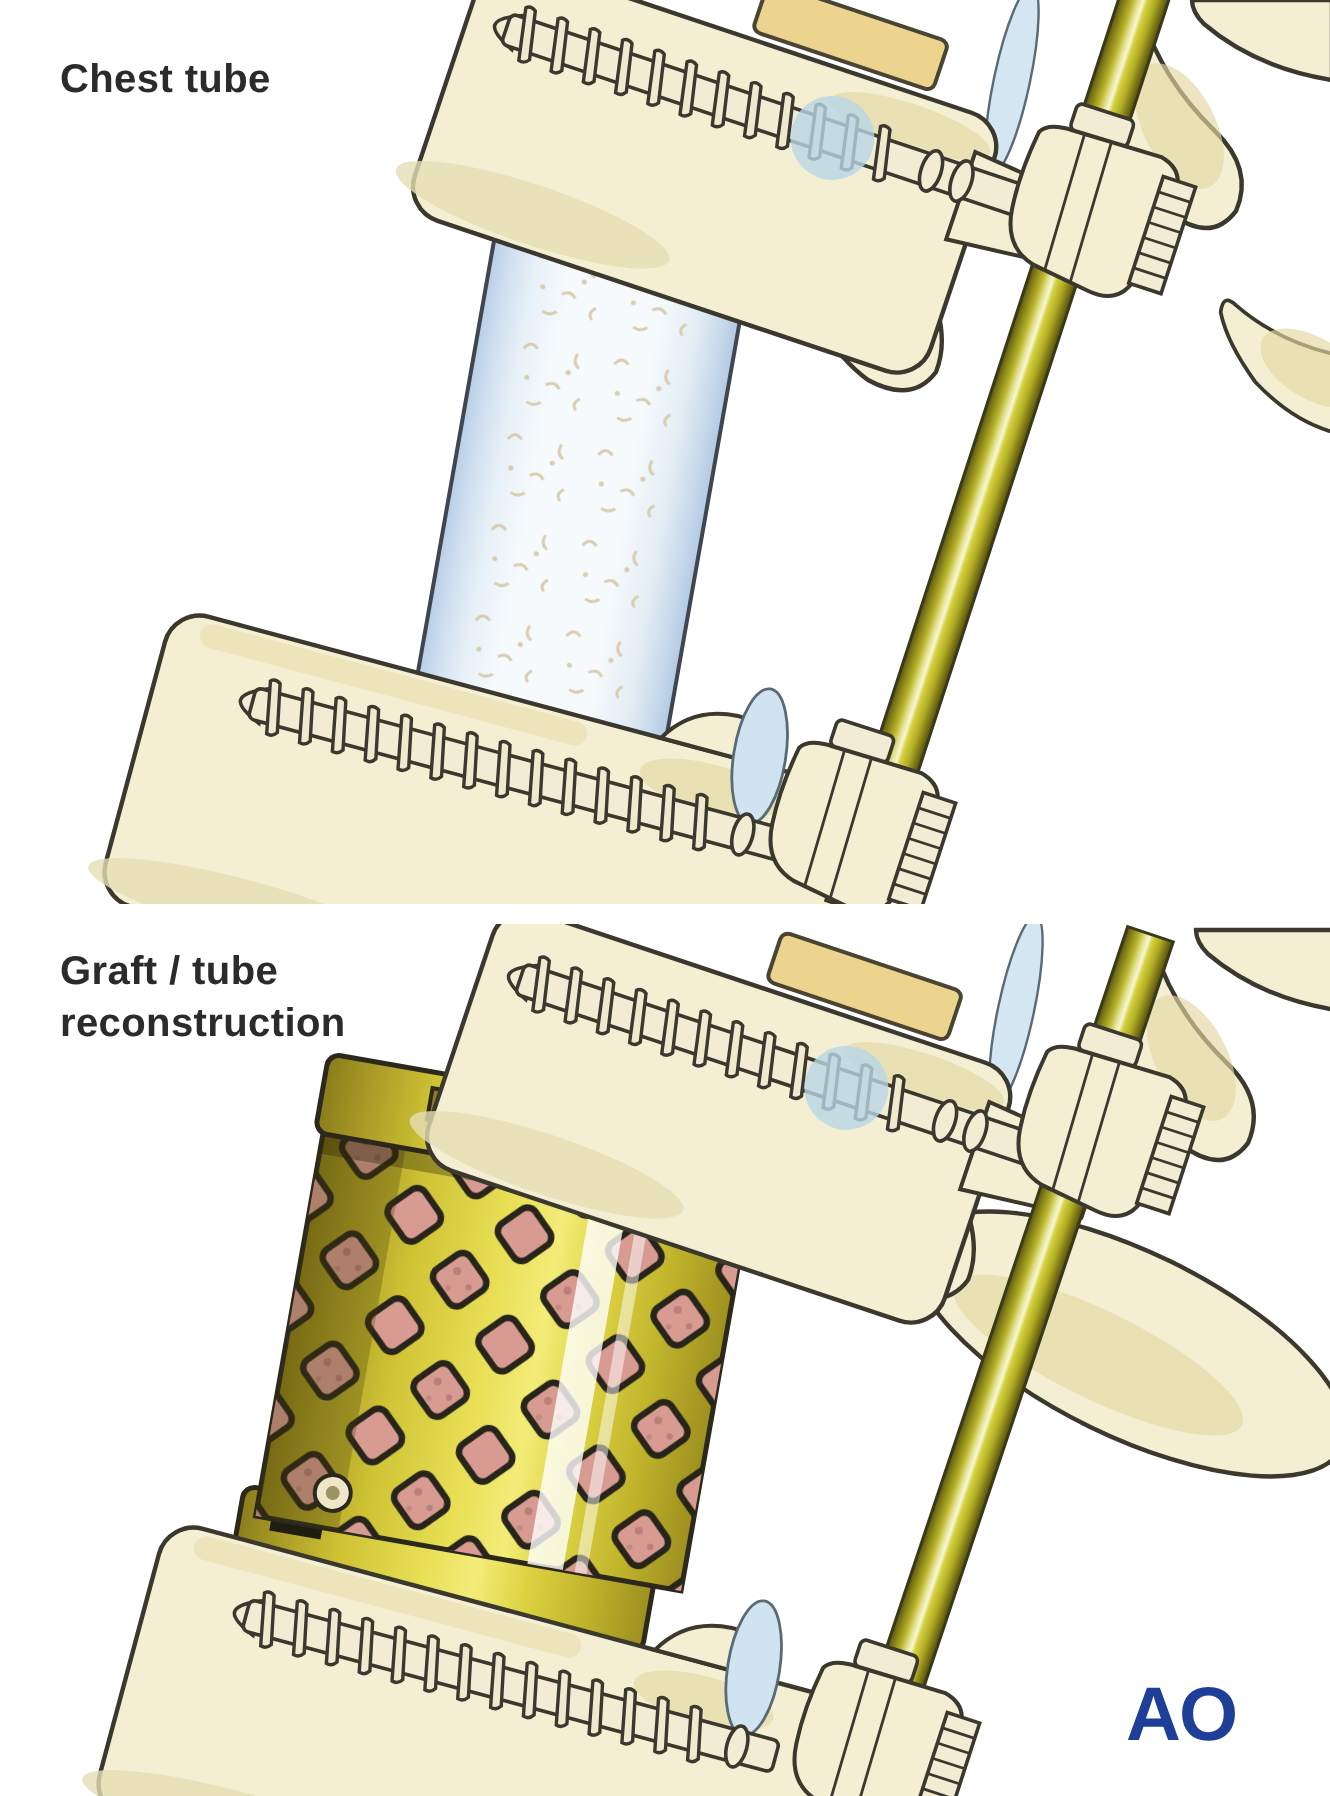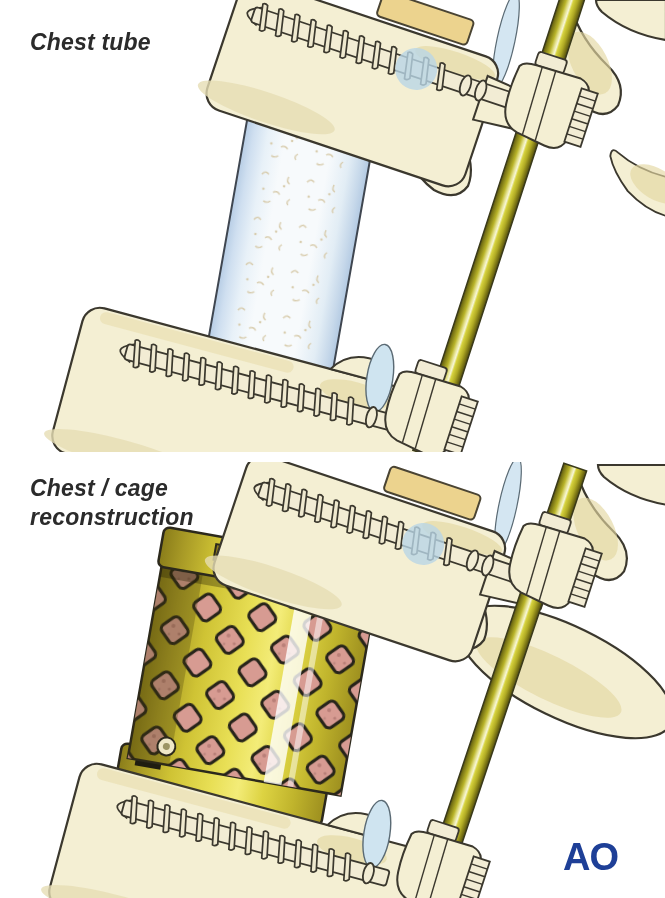--- a/index.html
+++ b/index.html
@@ -1,39 +1,39 @@
 <!DOCTYPE html>
 <html><head>
 <meta charset="utf-8">
 <style>
   html,body{margin:0;padding:0;background:#ffffff;}
   body{width:665px;height:898px;position:relative;overflow:hidden;
        font-family:"Liberation Sans",sans-serif;}
-  .panel-label{position:absolute;left:30px;color:#2b2b2b;font-size:23px;
-       font-weight:600;letter-spacing:.2px;line-height:1.28;max-width:200px;font-style:italic;}
+  .panel-label{position:absolute;left:30px;color:#2b2b2b;font-size:20px;
+       font-weight:600;letter-spacing:.2px;line-height:1.28;max-width:200px;}
   #label-top{top:28px;}
   #label-bottom{top:474px;}
   svg#scene{position:absolute;left:0;top:0;}
   .bone{fill:#f4efd3;stroke:#3b382e;stroke-width:2.2;}
   .bone-thin{fill:#f4efd3;stroke:#3b382e;stroke-width:2;}
   .shade{fill:#e6ddb4;stroke:none;opacity:.8;}
   .shade2{fill:#e3d7a2;stroke:none;opacity:.65;}
   .metal{fill:#f2ecd4;stroke:#3b382e;stroke-width:1.8;}
   .fin{fill:#efe9cf;stroke:#3b382e;stroke-width:1.7;}
   .detail{fill:none;stroke:#3b382e;stroke-width:1.4;}
   .hole rect{fill:#d79b92;stroke:#27241a;stroke-width:3.2;}
   .speck{stroke:#d6c9a8;stroke-width:1.5;fill:none;}
   .ao-text{font-family:"Liberation Sans",sans-serif;font-weight:bold;
        font-size:38px;letter-spacing:-1px;}
 </style>
 </head>
 <body>
 
 <div id="label-top" class="panel-label">Chest tube</div>
-<div id="label-bottom" class="panel-label">Chest / cage reconstruction</div>
+<div id="label-bottom" class="panel-label">Graft / tube reconstruction</div>
 
 <svg id="scene" width="665" height="898" viewBox="0 0 665 898">
   <defs>
     <clipPath id="clipTop">
         <rect x="0" y="0" width="665" height="452"></rect>
       </clipPath>
     <clipPath id="clipBot">
         <rect x="0" y="462" width="665" height="436"></rect>
       </clipPath>
 

